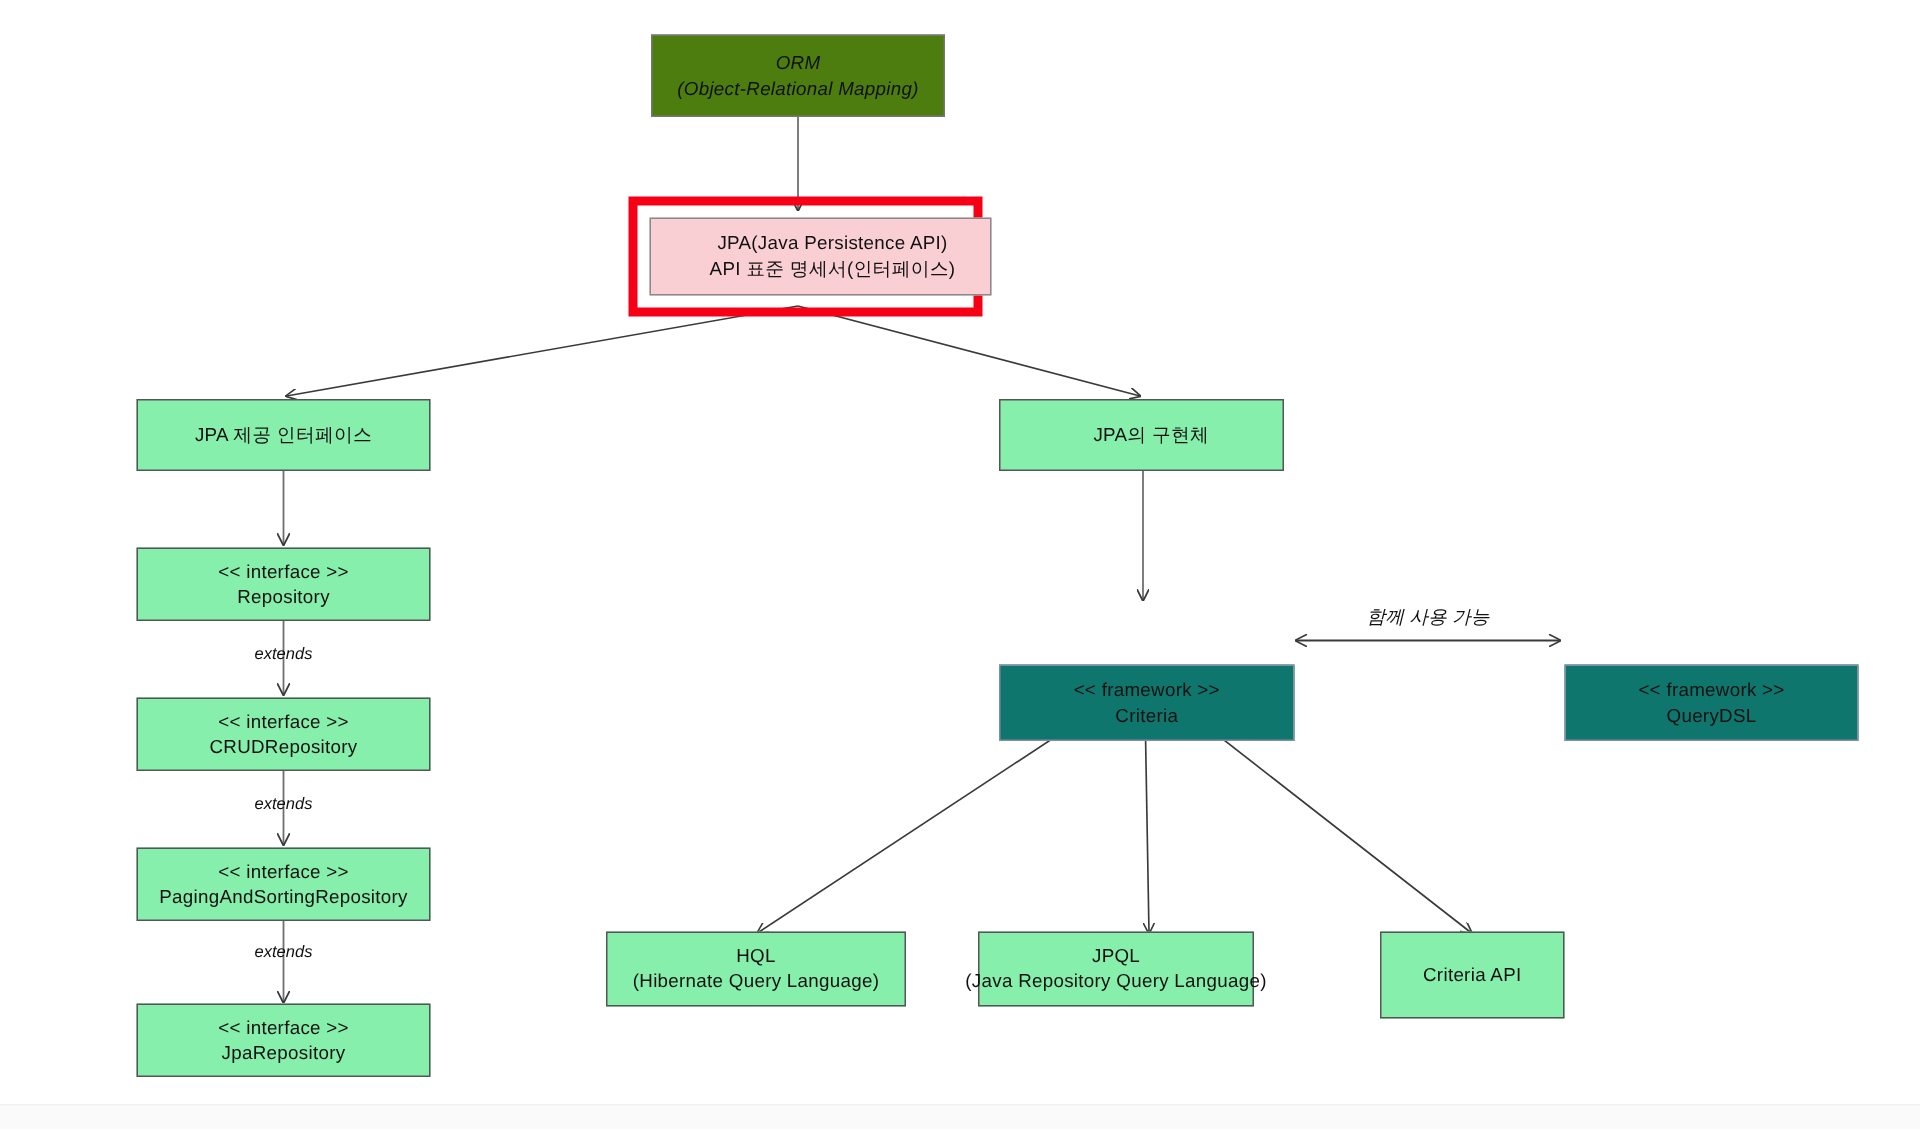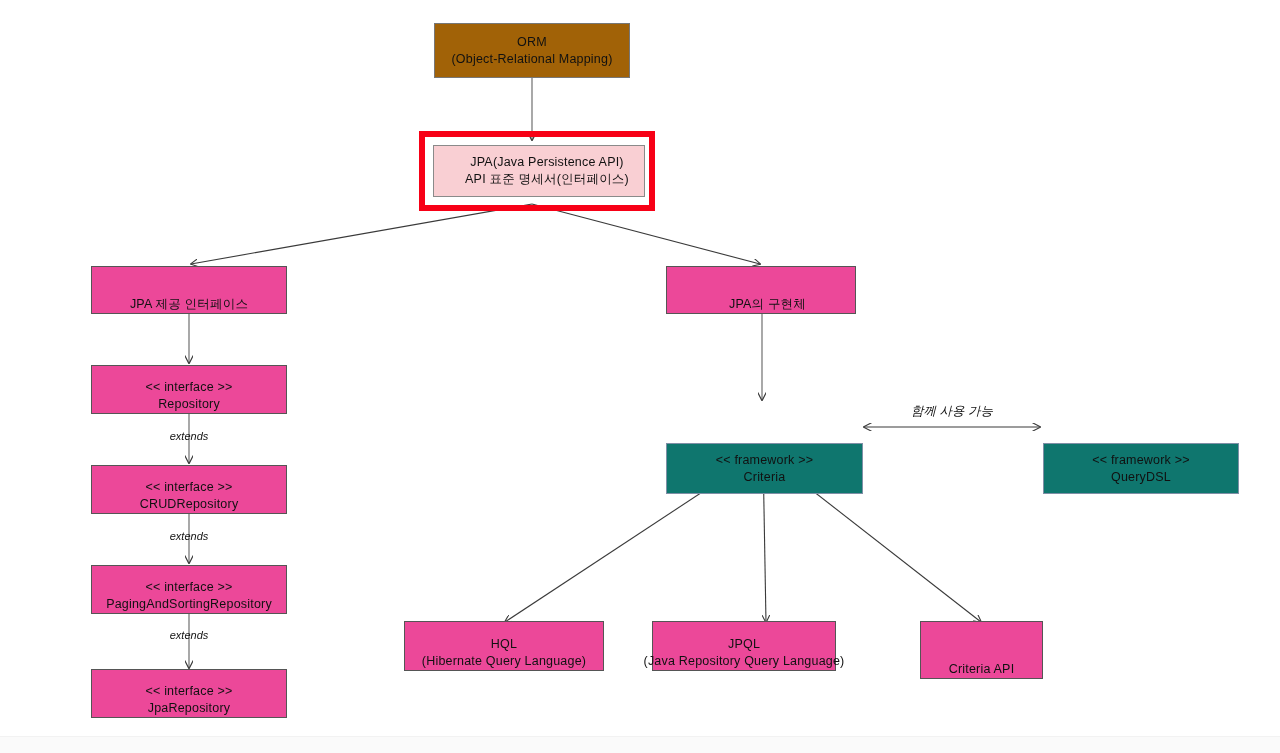--- a/index.html
+++ b/index.html
@@ -48,22 +48,22 @@
     color: #111111;
     font-family: "Liberation Sans", sans-serif;
     font-size: 12.5px;
     line-height: 17px;
     letter-spacing: 0.2px;
   }
   .node .line1, .node .line2 {
     display: block;
     white-space: nowrap;
   }
-  .node-gray   { background: #a16207; border-color: #777777; }
-  .node-plain  { background: #ec4899; border-color: #555555; justify-content: flex-end; }
+  .node-gray   { background: #4d7c0f; border-color: #777777; font-style: italic; }
+  .node-plain  { background: #86efac; border-color: #555555; }
   .node-blue   { background: #0f766e; border-color: #7f8fa6; margin-top: 42px; }
   .node-pink   { background: #f9cfd3; border-color: #8a8a8a; }
 
   
   #jpa-highlight {
     position: absolute;
     box-sizing: border-box;
     border: 6px solid #f70016;
     background: transparent;
   }
@@ -121,21 +121,21 @@
     <line x1="763" y1="452" x2="981" y2="622" stroke="#3a3a3a" stroke-width="1.1" marker-end="url(#arrow)"></line>
   </svg>
 
   <div class="node node-gray" id="node-orm" style="left:434px; top:23px; width:196px; height:55px;">
     <span class="line1">ORM</span>
     <span class="line2">(Object-Relational Mapping)</span>
   </div>
 
   <div id="jpa-highlight" style="left:419px; top:131px; width:236px; height:80px;"></div>
 
-  <div class="node node-pink" id="node-jpa" style="left:433px; top:145px; width:212px; height:52px;padding-left:16px;">
+  <div class="node node-pink" id="node-jpa" style="left:433px; top:145px; width:228px; height:52px;padding-left:16px;">
     <span class="line1">JPA(Java Persistence API)</span>
     <span class="line2">API 표준 명세서(인터페이스)</span>
   </div>
 
   <div class="node node-plain" id="node-jpa-interfaces" style="left:91px; top:266px; width:196px; height:48px;">
     <span class="line1">JPA 제공 인터페이스</span>
   </div>
 
   <div class="node node-plain" id="node-jpa-impl" style="left:666px; top:266px; width:190px; height:48px;padding-left:13px;">
     <span class="line1">JPA의 구현체</span>

